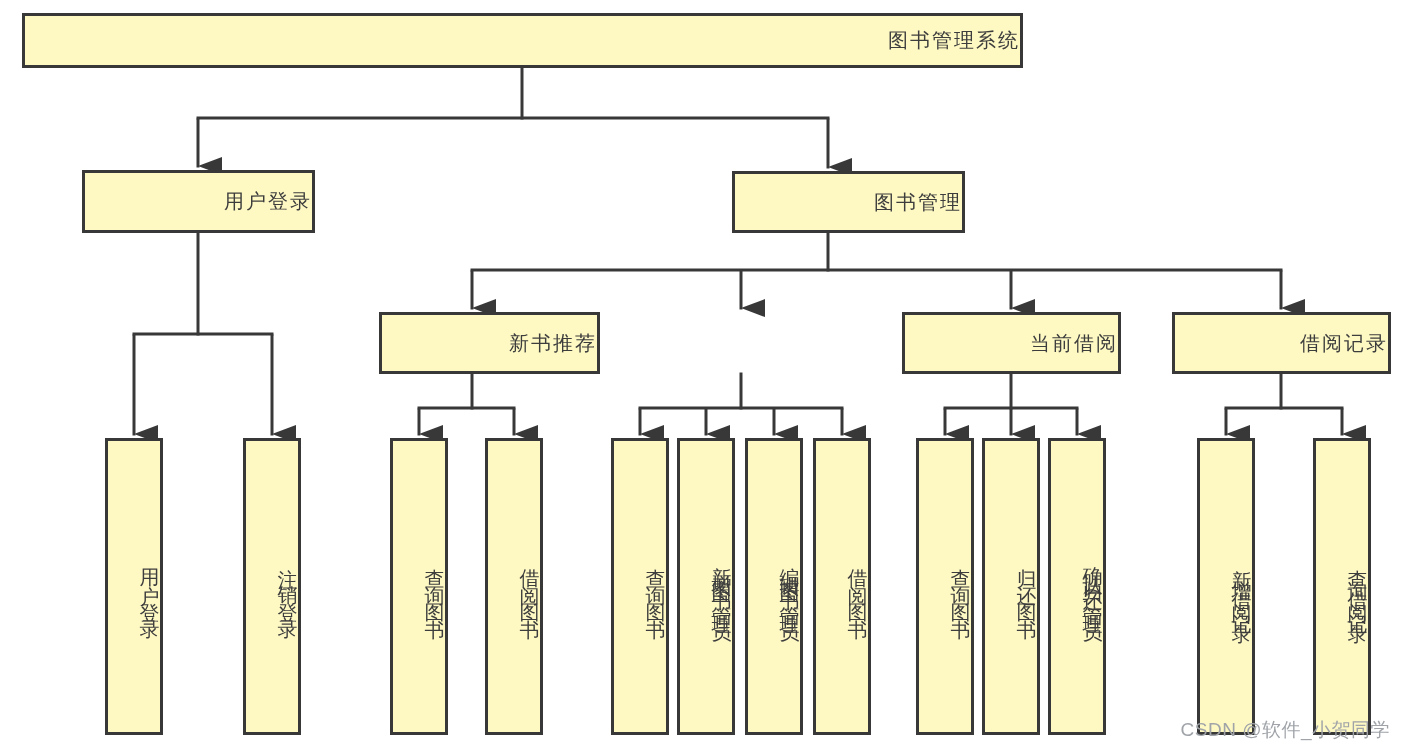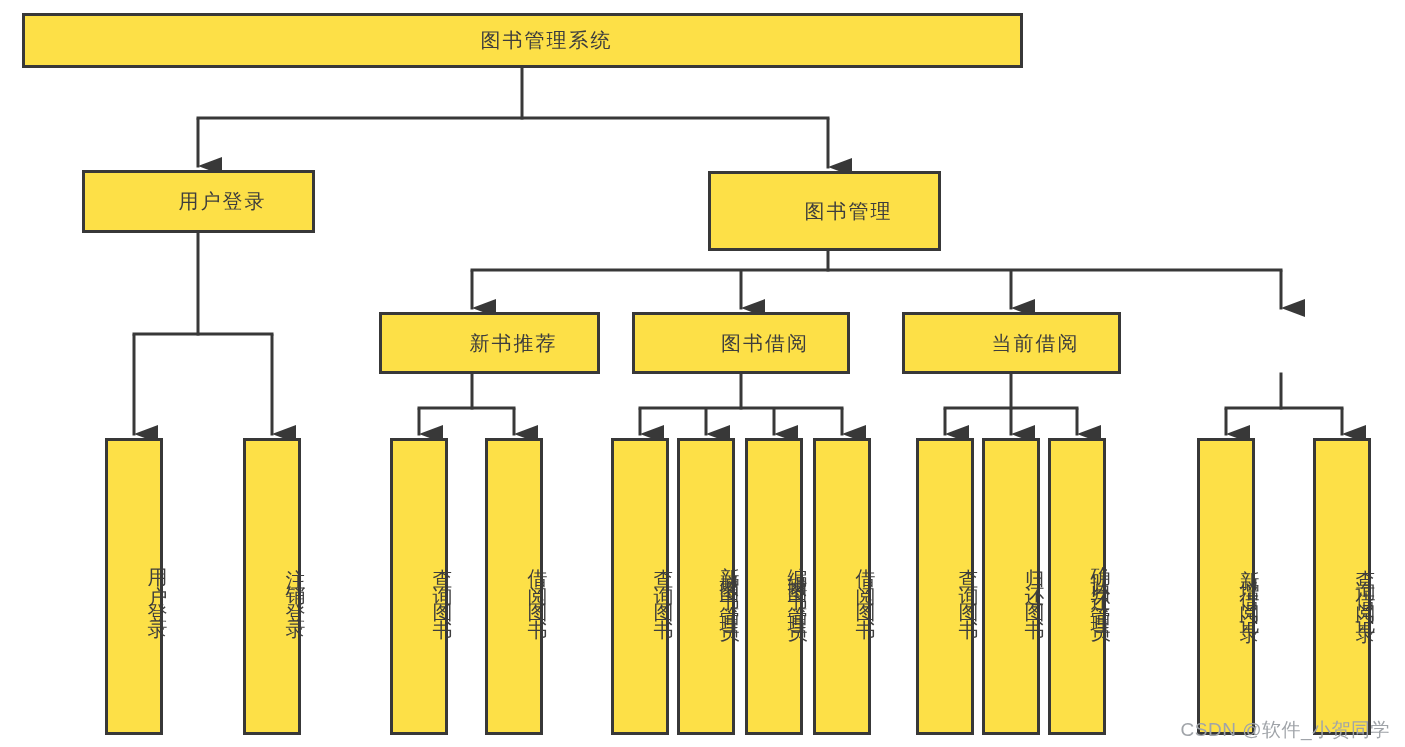--- a/index.html
+++ b/index.html
@@ -21,25 +21,25 @@
     height: 747px;
   }
   #wires {
     position: absolute;
     left: 0; top: 0;
     z-index: 1;
   }
   .node {
     position: absolute;
     box-sizing: border-box;
-    background: #fde047;
+    background: #fef9c3;
     border: 3px solid #383838;
     display: flex;
     align-items: center;
-    justify-content: center;
+    justify-content: flex-end;
     z-index: 2;
     color: #3d3d3d;
     padding-left: 48px;
   }
   .h-node {
     font-size: 20px;
     letter-spacing: 2px;
     white-space: nowrap;
   }
   .v-node span {
@@ -49,21 +49,21 @@
     letter-spacing: 8px;
     line-height: 1;
     white-space: nowrap;
   }
   .v-node span.sp4 { letter-spacing: 17px; }
   .v-node span.sp6 { letter-spacing: 11px; }
 
   
   #root           { left: 22px;  top: 13px;  width: 1001px; height: 55px; }
   #user-login     { left: 82px;  top: 170px; width: 233px;  height: 63px; }
-  #book-mgmt      { left: 708px; top: 171px; width: 233px;  height: 80px; }
+  #book-mgmt      { left: 732px; top: 171px; width: 233px;  height: 62px; }
 
   
   #new-books      { left: 379px;  top: 312px; width: 221px; height: 62px; }
   #book-borrow    { left: 632px;  top: 312px; width: 218px; height: 62px; }
   #current-borrow { left: 902px;  top: 312px; width: 219px; height: 62px; }
   #borrow-records { left: 1172px; top: 312px; width: 219px; height: 62px; }
 
   
   .leaf { top: 438px; width: 58px; height: 297px; }
   #leaf-user-login { left: 105px; }
@@ -152,26 +152,26 @@
   <div class="node h-node" id="user-login">
     <span>用户登录</span>
   </div>
   <div class="node h-node" id="book-mgmt">
     <span>图书管理</span>
   </div>
 
   <div class="node h-node" id="new-books">
     <span>新书推荐</span>
   </div>
-  <div class="node h-node" id="book-borrow">
-    <span>图书借阅</span>
-  </div>
   <div class="node h-node" id="current-borrow">
     <span>当前借阅</span>
   </div>
+  <div class="node h-node" id="borrow-records">
+    <span>借阅记录</span>
+  </div>
 
   <div class="node v-node leaf" id="leaf-user-login">
     <span class="sp4">用户登录</span>
   </div>
   <div class="node v-node leaf" id="leaf-logout">
     <span class="sp4">注销登录</span>
   </div>
   <div class="node v-node leaf" id="nb-query">
     <span class="sp4">查询图书</span>
   </div>

